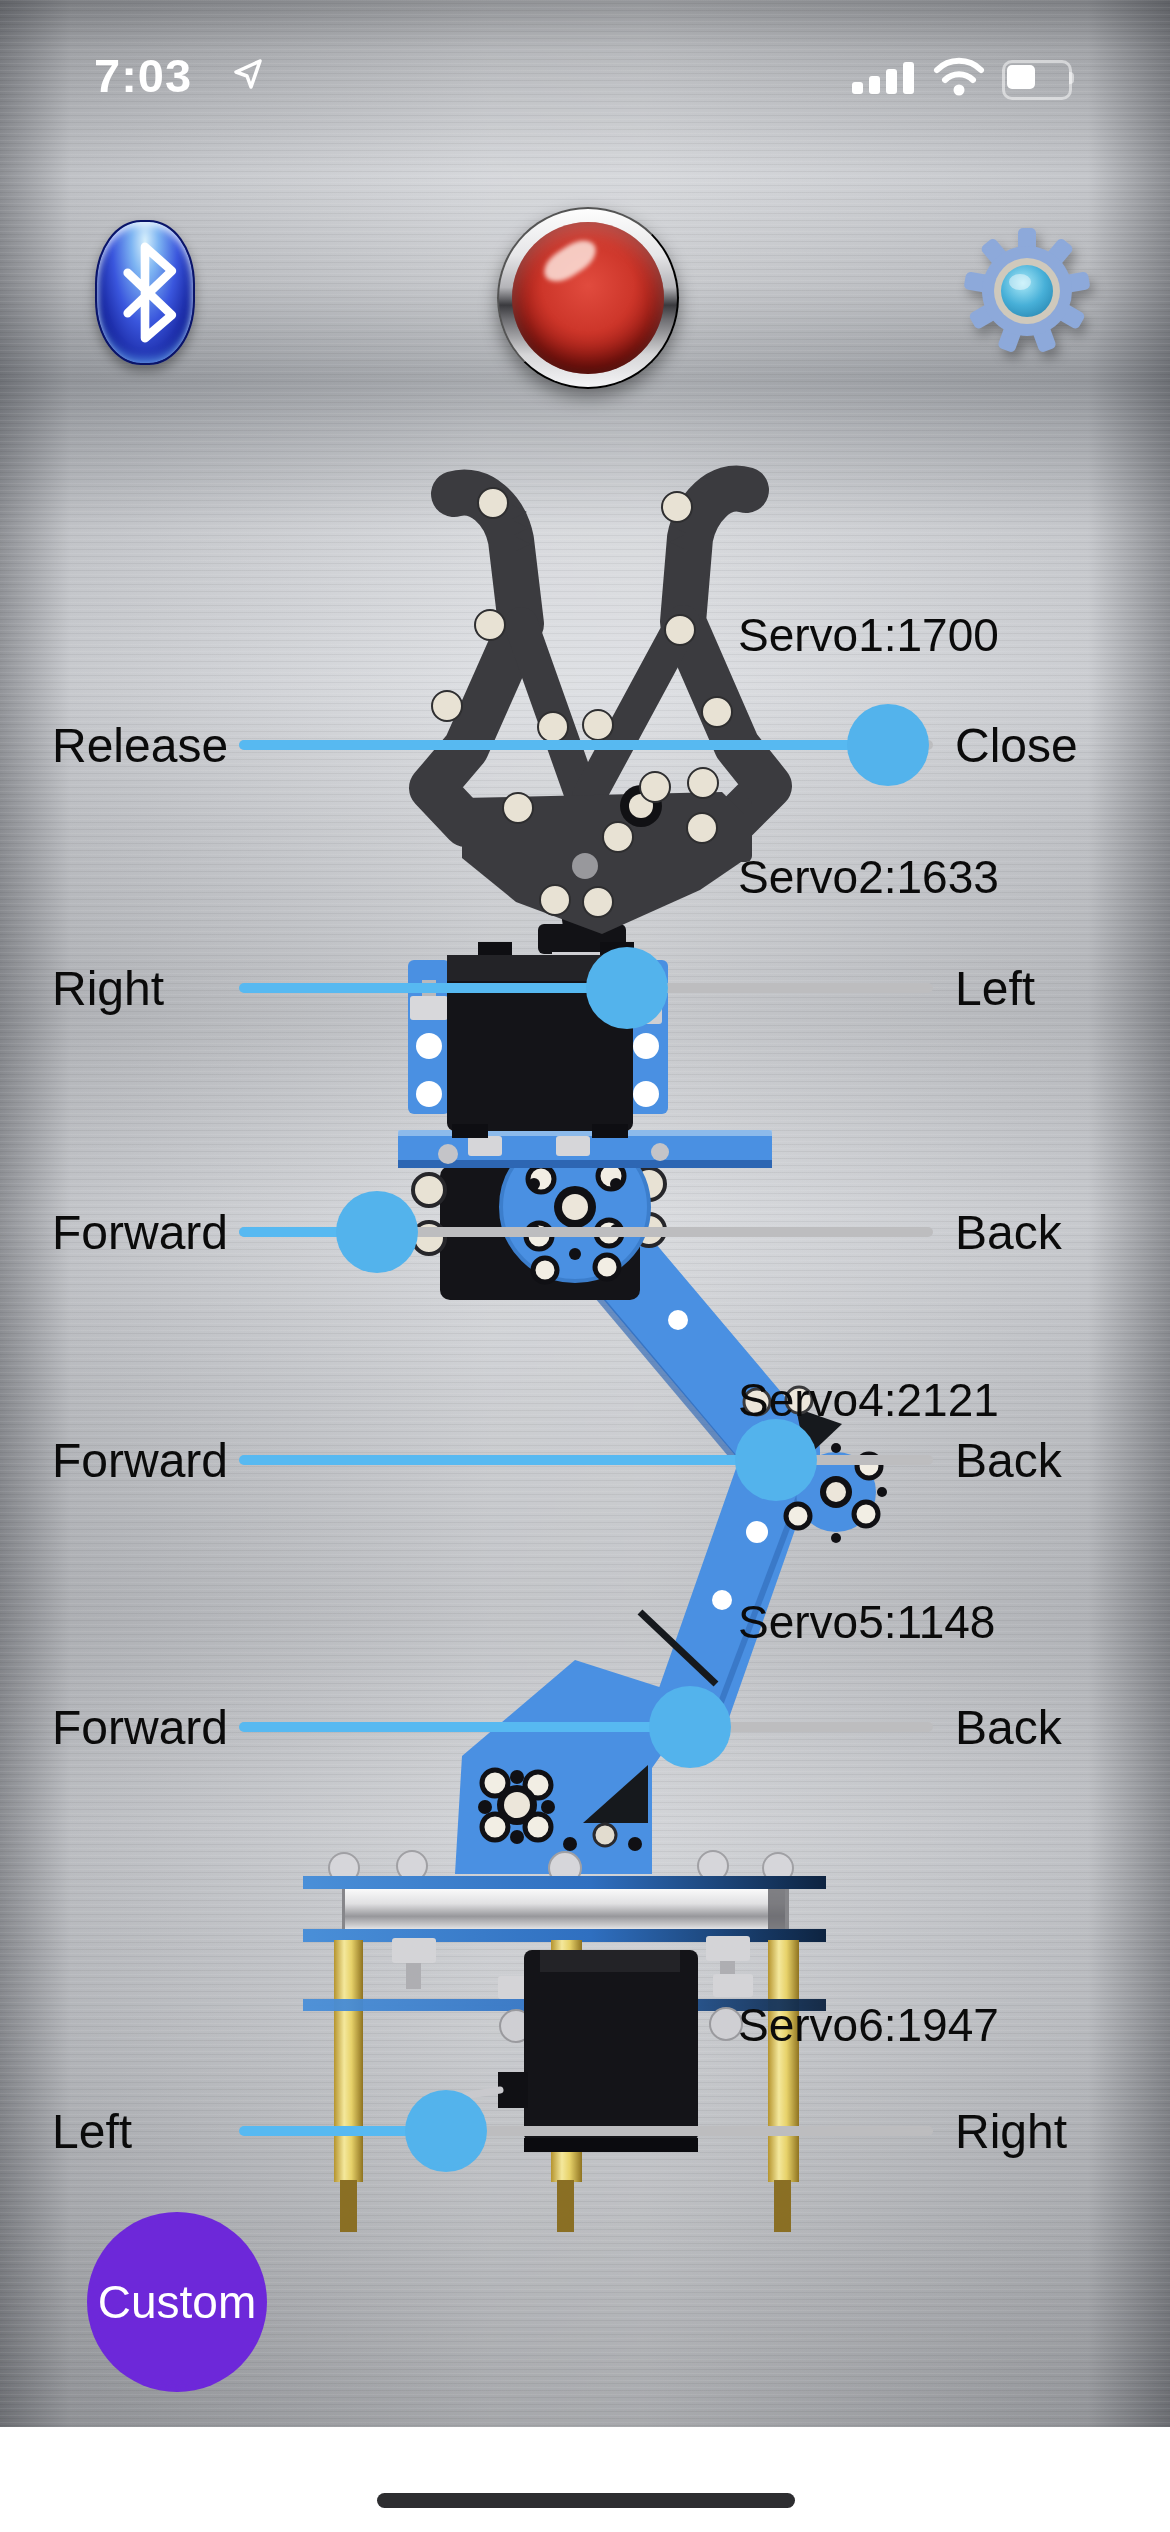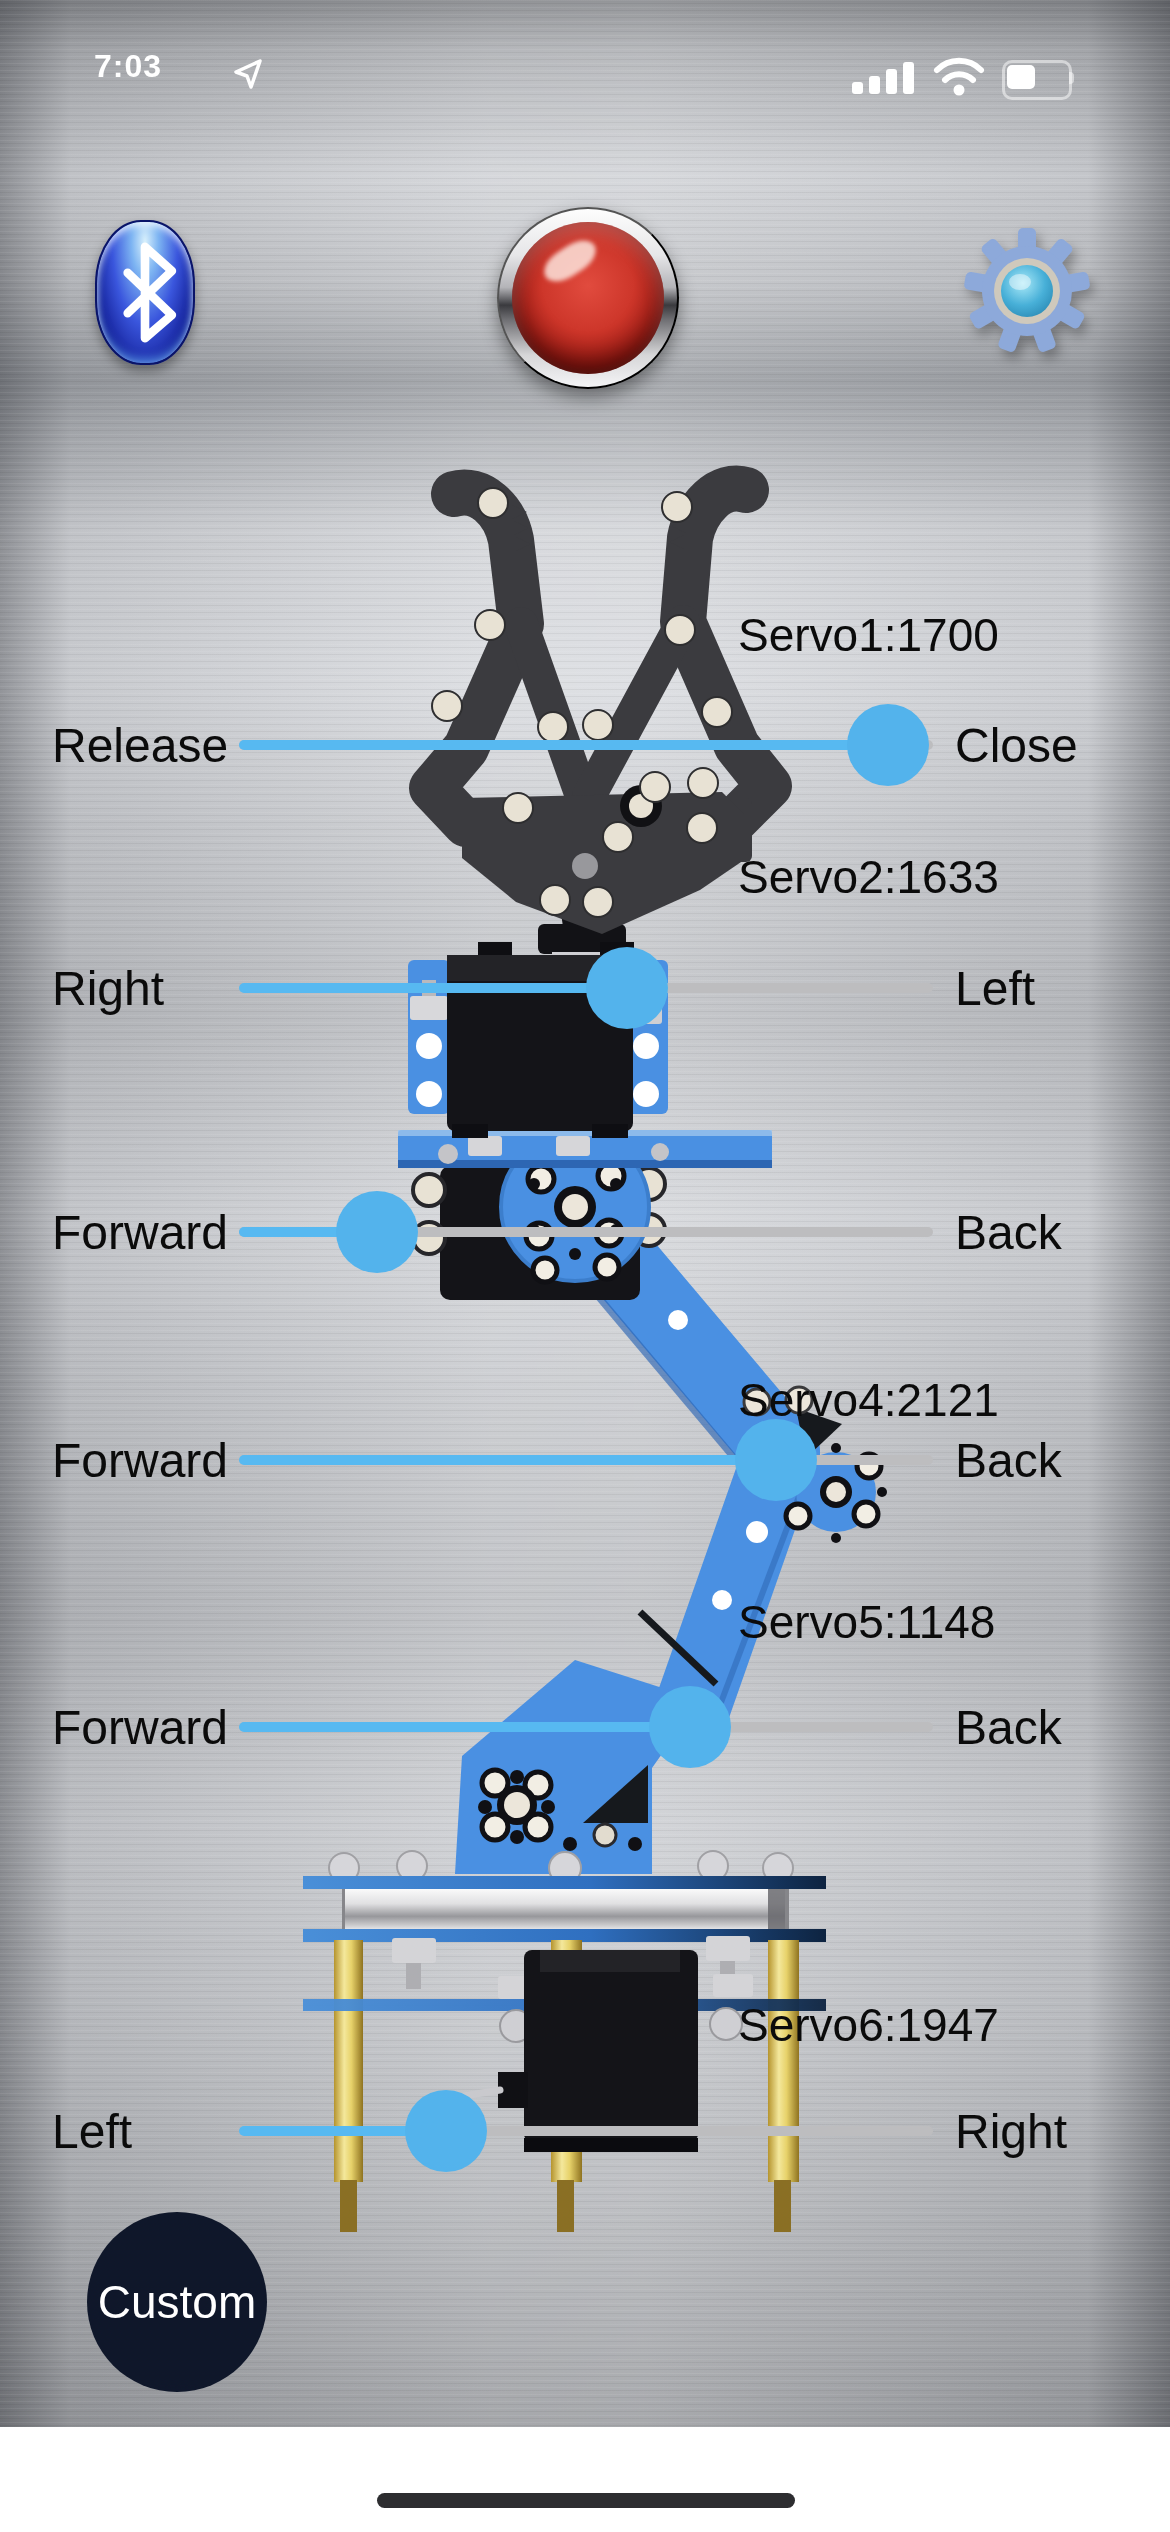--- a/index.html
+++ b/index.html
@@ -7,21 +7,21 @@
     font-family:"Liberation Sans", sans-serif; -webkit-font-smoothing:antialiased;}
   
   .bg{position:absolute;inset:0;
     background:
       repeating-linear-gradient(to bottom, rgba(255,255,255,.07) 0 1px, rgba(0,0,0,0) 1px 3px, rgba(0,0,0,.05) 3px 4px, rgba(0,0,0,0) 4px 7px),
       linear-gradient(to right, rgba(40,42,48,.40) 0%, rgba(40,42,48,.10) 6%, rgba(255,255,255,.10) 42%, rgba(255,255,255,.12) 55%, rgba(40,42,48,.08) 93%, rgba(40,42,48,.42) 100%),
       linear-gradient(to bottom, #85878b 0%, #aeb0b4 2%, #d2d4d8 7%, #c3c5c9 11%, #9da0a5 15%, #d3d5d9 21%, #dadce0 27%, #cbcdd1 33%, #bfc1c5 40%, #d5d7db 48%, #c6c8cc 56%, #bcbec2 64%, #cdcfd3 72%, #c4c6ca 80%, #b3b5b9 88%, #a1a3a7 94%, #8e9094 100%);}
   .robot{position:absolute;left:0;top:0;z-index:1;}
   
   .statusbar{position:absolute;left:0;top:0;width:100%;height:130px;z-index:6;color:#fff;}
-  .time{position:absolute;left:94px;top:48px;font-size:32px;font-weight:600;letter-spacing:1px;}
+  .time{position:absolute;left:94px;top:48px;font-size:47px;font-weight:600;letter-spacing:1px;}
   .loc-icon{position:absolute;left:230px;top:56px;}
   .signal-icon{position:absolute;left:852px;top:58px;}
   .wifi-icon{position:absolute;left:932px;top:56px;}
   .battery{position:absolute;left:1002px;top:60px;width:74px;height:36px;}
   .battery .shell{position:absolute;left:0;top:0;width:64px;height:34px;border:3px solid rgba(255,255,255,.5);border-radius:10px;}
   .battery .fill{position:absolute;left:5px;top:5px;width:28px;height:24px;background:#fff;border-radius:5px;}
   .battery .nub{position:absolute;right:2px;top:12px;width:5px;height:12px;background:rgba(255,255,255,.5);border-radius:0 4px 4px 0;}
   
   .bt-btn{position:absolute;left:95px;top:220px;width:100px;height:145px;z-index:5;border-radius:46px/64px;
     background:radial-gradient(ellipse at 50% 14%, #d8f0fc 0%, #7db4f2 20%, #3a56dd 48%, #121e96 78%, #2b3fb0 100%);
@@ -41,21 +41,21 @@
   .servo-value{position:absolute;left:738px;transform:translateY(-50%);font-size:46px;color:#0b0b0b;white-space:nowrap;}
   .slider-row{position:absolute;left:0;width:100%;height:0;}
   .side-label{position:absolute;transform:translateY(-50%);font-size:48px;color:#0b0b0b;white-space:nowrap;}
   .side-label.left{left:52px;}
   .side-label.right{left:955px;}
   .track{position:absolute;left:239px;top:-5px;width:694px;height:10px;background:#bdbdbf;border-radius:5px;}
   .fill{position:absolute;left:0;top:0;height:10px;background:#57b9f1;border-radius:5px;}
   .thumb{position:absolute;top:5px;width:82px;height:82px;margin-top:-41px;border-radius:50%;background:#53b3ec;}
   
   .custom-btn{position:absolute;left:87px;top:2212px;width:180px;height:180px;border-radius:50%;z-index:5;
-    background:#0f172a;border:none;color:#fff;font-size:46px;font-family:"Liberation Sans",sans-serif;cursor:pointer;}
+    background:#6d28d9;border:none;color:#fff;font-size:46px;font-family:"Liberation Sans",sans-serif;cursor:pointer;}
   
   .bottom-area{position:absolute;left:0;top:2427px;width:100%;height:105px;background:#fff;z-index:7;}
   .home-bar{position:absolute;left:377px;top:66px;width:418px;height:15px;border-radius:8px;background:#2d2d30;}
 </style>
 </head>
 <body>
 
 <div class="screen">
   <div class="bg"></div>
 

